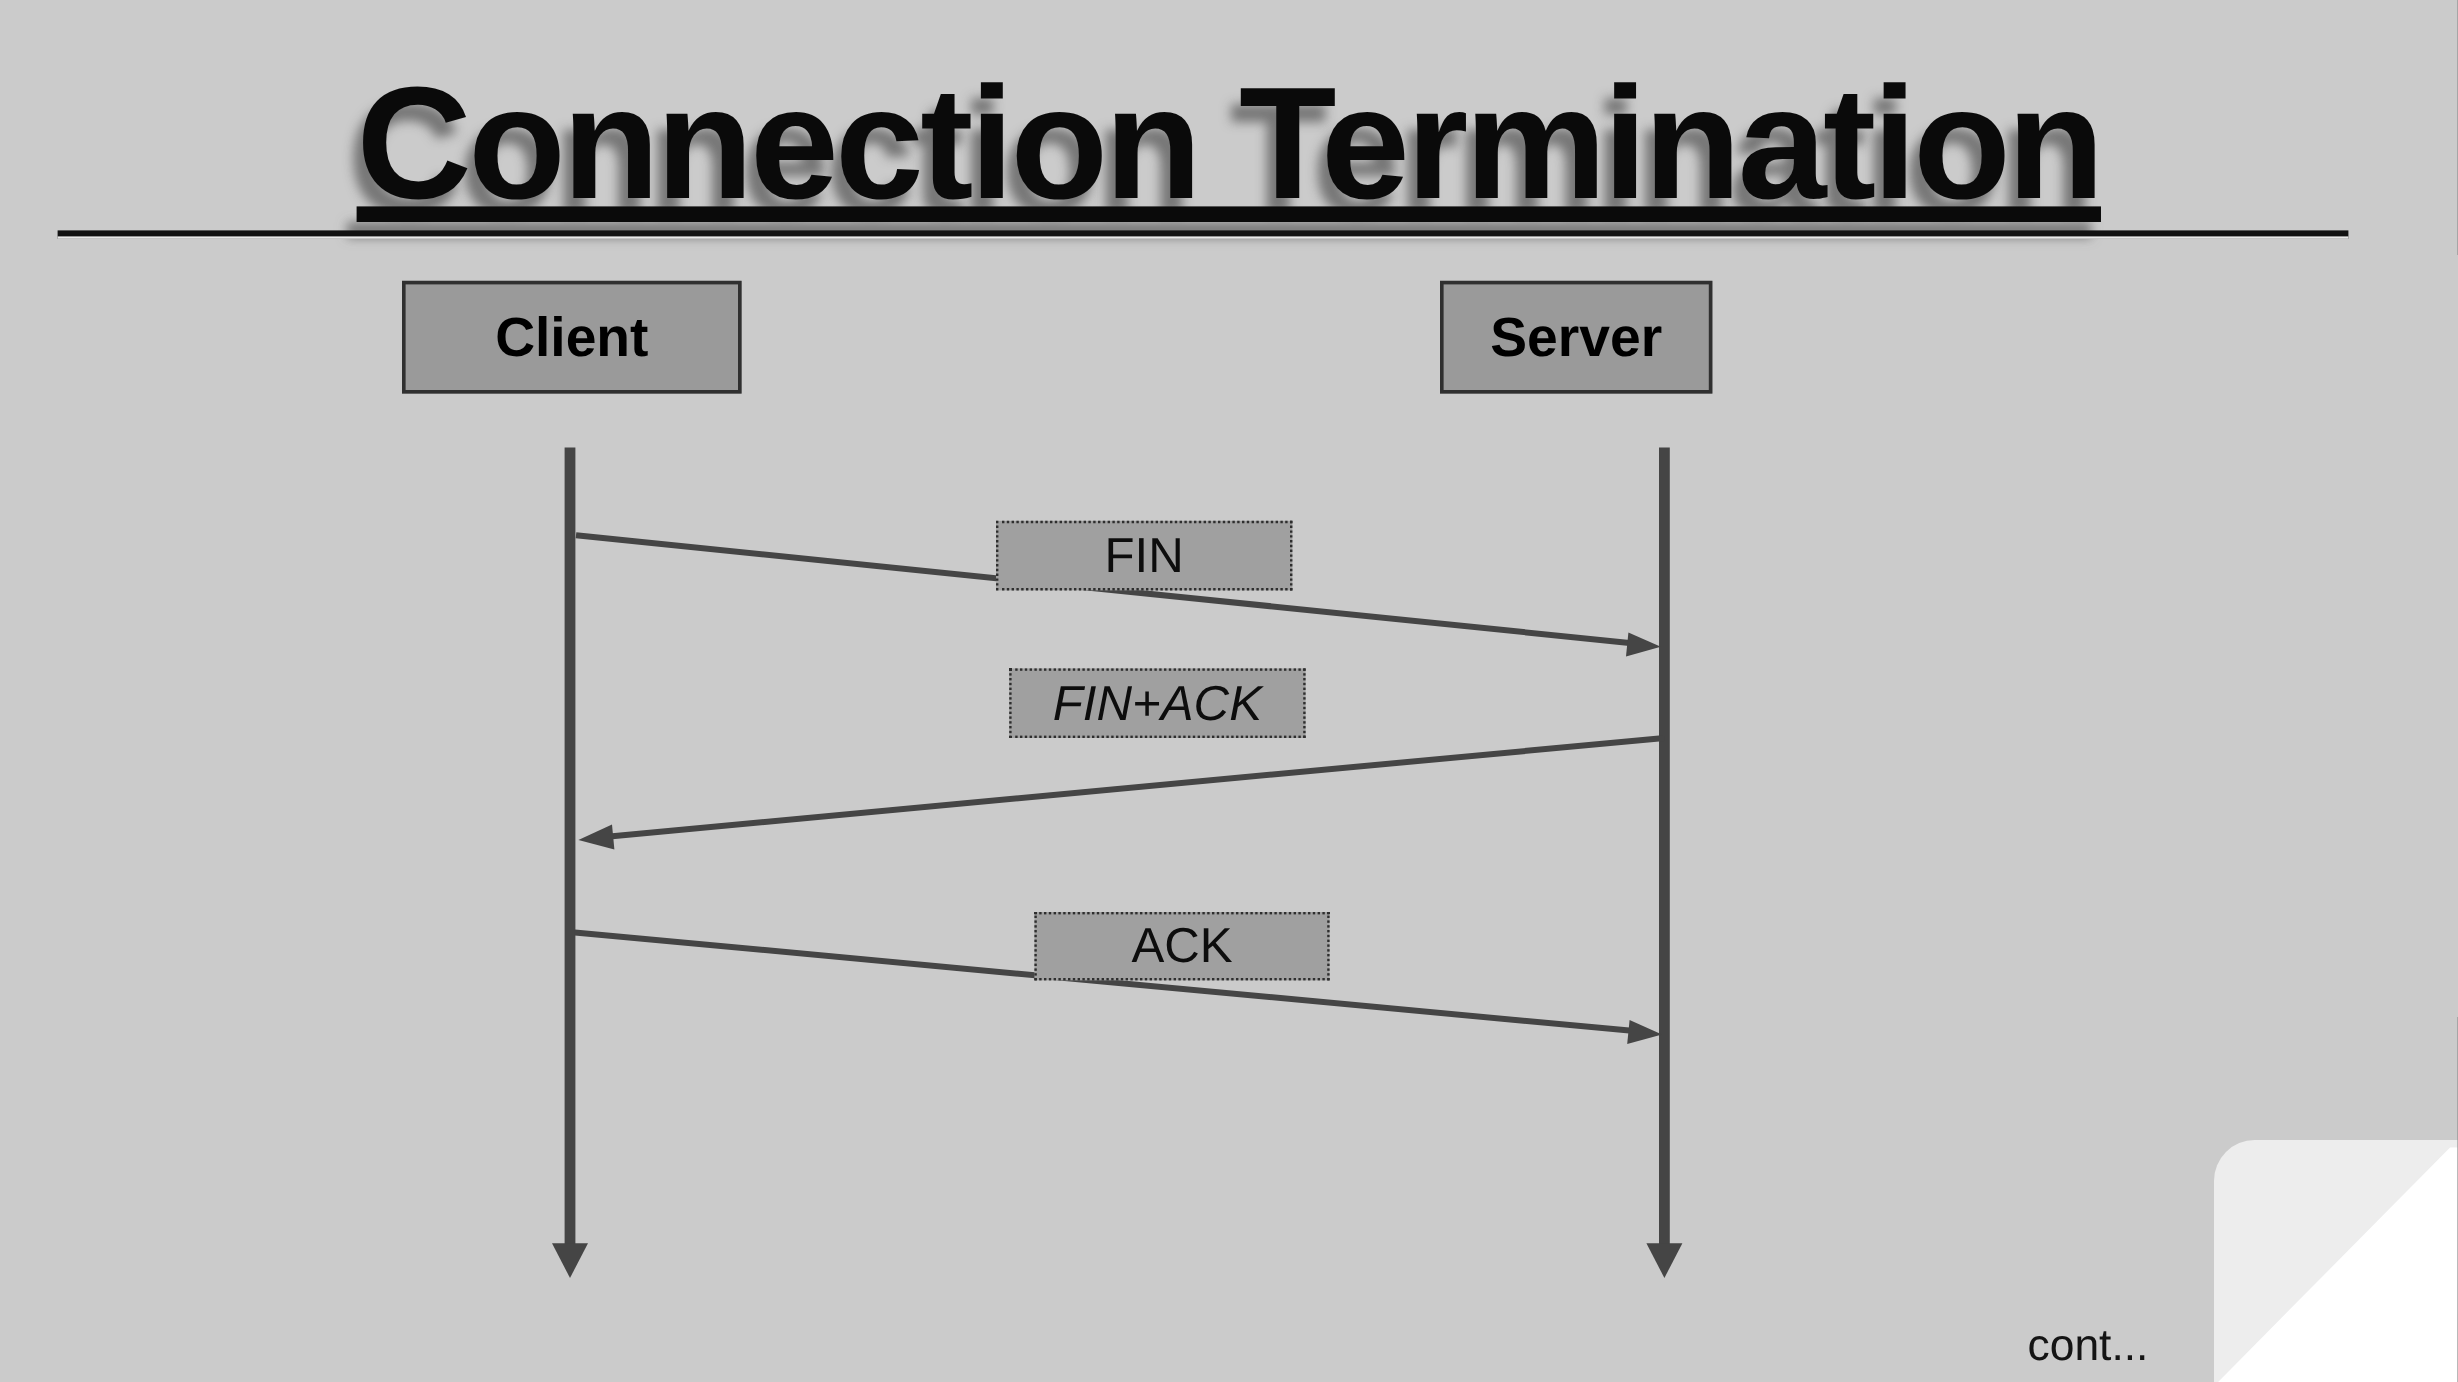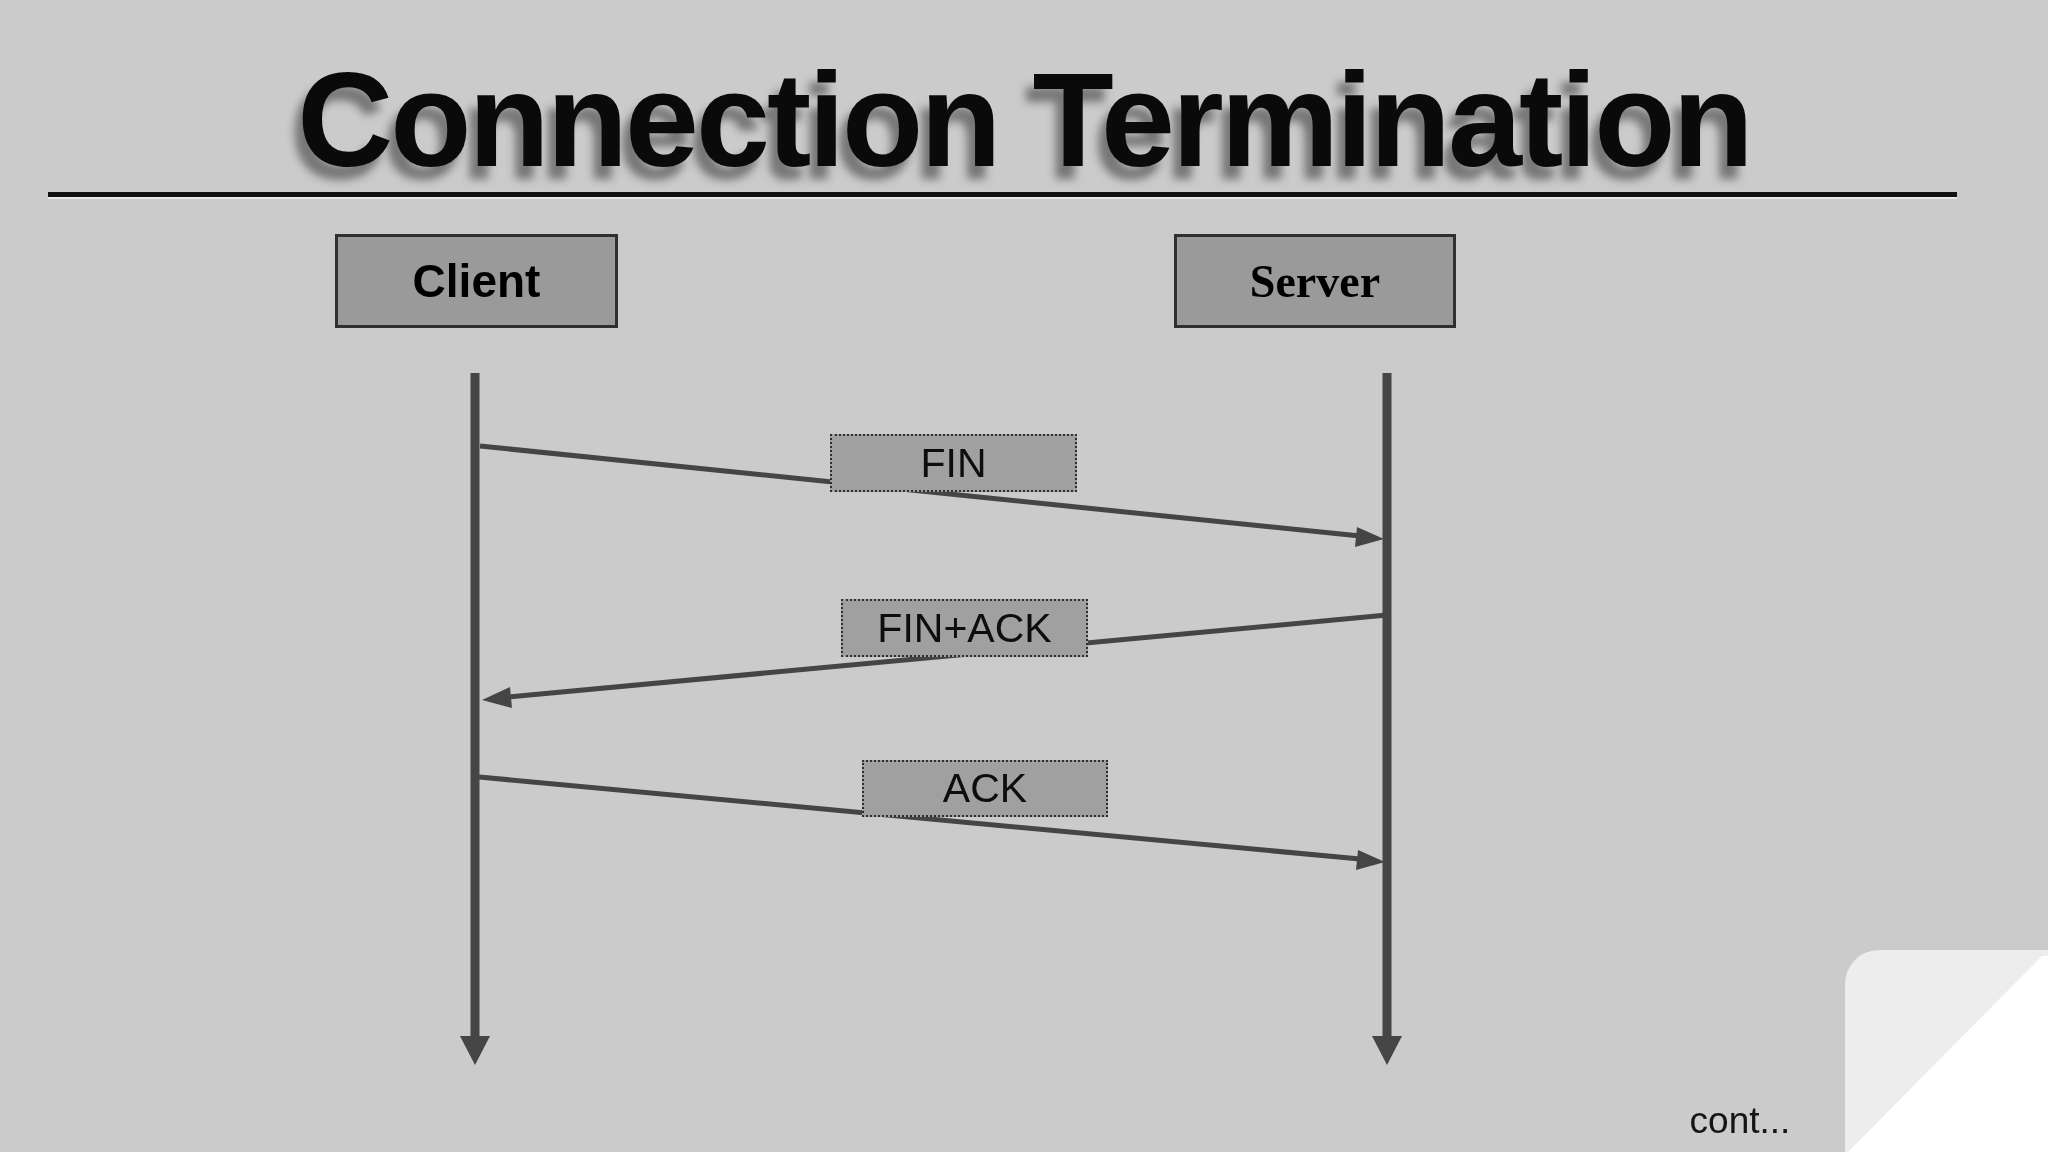--- a/index.html
+++ b/index.html
@@ -10,47 +10,48 @@
     overflow:hidden;
     font-family:"Liberation Sans",sans-serif;
   }
   .title{
     position:absolute;top:54px;left:0;width:100%;
     text-align:center;
     font-size:133px;font-weight:bold;letter-spacing:-3px;line-height:1;
     color:var(--title-color,#0a0a0a);
     text-shadow:-8px 13px 9px rgba(50,50,50,0.55);
     white-space:nowrap;
+    text-decoration:underline;
   }
   .rule{
     position:absolute;left:48px;top:192px;width:1909px;height:5px;
     background:#121212;border-bottom:2px solid #e8e8e8;
   }
   .actor{
     position:absolute;top:234px;height:94px;box-sizing:border-box;
     background:var(--actor-box-fill,#9a9a9a);
     border:3px solid var(--actor-box-border,#303030);
     display:flex;align-items:center;justify-content:center;
     font-weight:bold;font-size:46px;color:#000;
   }
   .actor.client{left:335px;width:283px;text-align:center;}
-  .actor.server{left:1174px;width:282px;font-family:Liberation Serif, serif;}
+  .actor.server{left:1200px;width:227px;}
   svg.diagram-layer{position:absolute;left:0;top:0;width:2048px;height:1152px;}
   .lifeline{stroke:var(--line-color,#454545);stroke-width:9;}
   .msg-line{stroke:var(--line-color,#454545);stroke-width:5;}
   .arrow-head{fill:var(--line-color,#454545);stroke:none;}
   .msg-label{
     position:absolute;box-sizing:border-box;
     background:var(--label-box-fill,#a0a0a0);
     border:2px dotted var(--label-box-border,#2e2e2e);
     display:flex;align-items:center;justify-content:center;
     font-size:41px;color:#0d0d0d;letter-spacing:0px;margin-top:12px;
   }
   .msg-label.fin    {left:830px;top:422px;width:247px;height:58px;}
-  .msg-label.finack {left:841px;top:587px;width:247px;height:58px;}
+  .msg-label.finack {left:841px;top:545px;width:247px;height:58px;font-style:italic;}
   .msg-label.ack    {left:862px;top:748px;width:246px;height:57px;}
   .cont{
     position:absolute;left:1640px;top:1086px;width:200px;
     text-align:center;font-size:37px;color:#141414;margin-top:14px;
   }
   .curl-back{
     position:absolute;left:1845px;top:950px;width:203px;height:202px;
     background:var(--curl-back,#ededed);
     border-top-left-radius:34px;
   }

